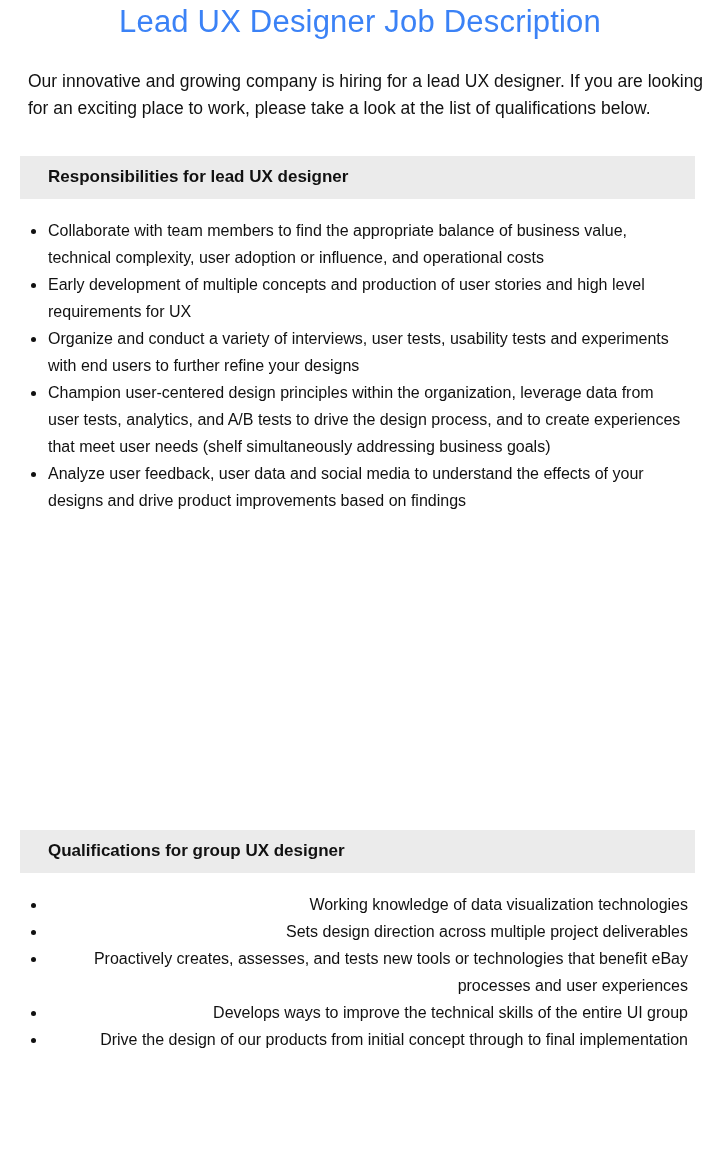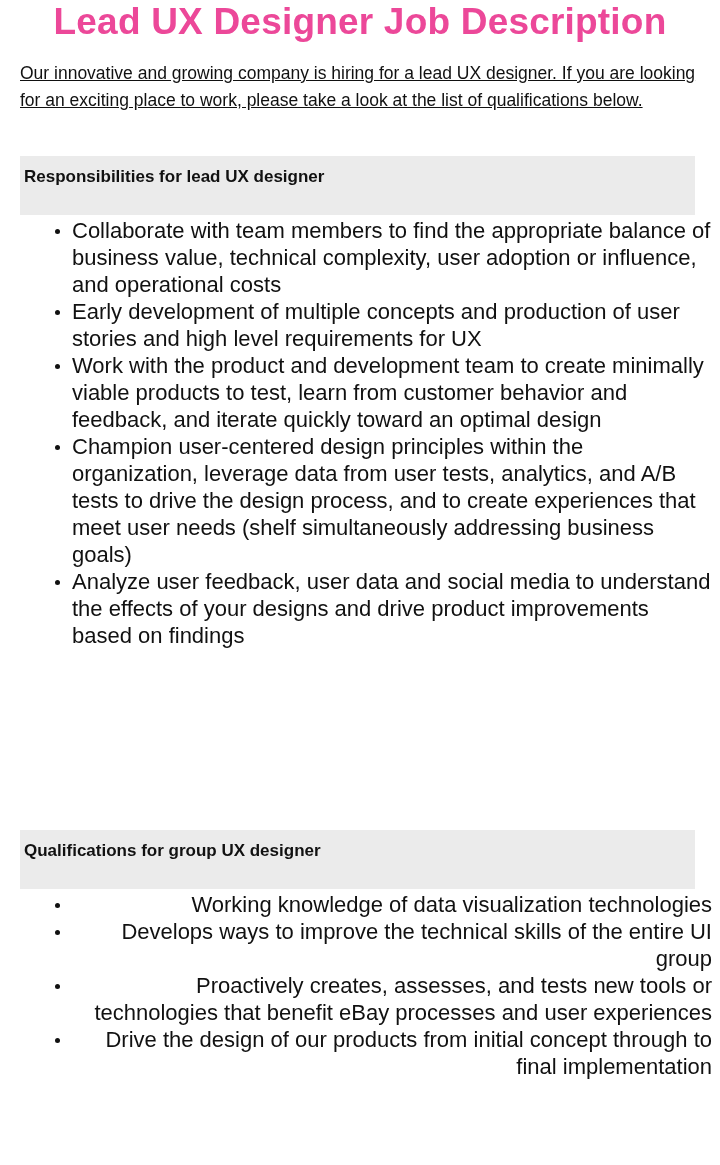--- a/index.html
+++ b/index.html
@@ -1,40 +1,41 @@
 <!DOCTYPE html>
 <html><head>
 <meta charset="utf-8">
 <style>
   html, body { margin:0; padding:0; background:#ffffff; }
   body { width:720px; height:1165px; overflow:hidden; font-family:"Liberation Sans", "DejaVu Sans", sans-serif; color:#111; }
   .page { position:relative; width:720px; }
-  h1 { margin:0; position:absolute; top:2px; left:0; width:720px; text-align:center; font-size:37px; font-weight:bold; line-height:40px; color:#ec4899; letter-spacing:0.2px; }
-  .intro { position:absolute; top:60px; left:20px; width:680px; font-size:17.5px; line-height:27px; margin:0;text-decoration:underline; }
-  .section-header { position:absolute; left:20px; width:675px; height:59px; background:#ebebeb; box-sizing:border-box; padding-left:4px; font-size:17px; font-weight:bold; line-height:41px; color:#111; }
-  ul { position:absolute; left:32px; width:680px; margin:0; padding:0 0 0 40px; box-sizing:border-box; list-style:none; font-size:22px; line-height:27px; }
+  h1 { margin:0; position:absolute; top:2px; left:0; width:720px; text-align:center; font-size:31px; font-weight:normal; line-height:40px; color:#3b82f6; letter-spacing:0.2px; }
+  .intro { position:absolute; top:60px; left:20px; width:680px; font-size:17.5px; line-height:27px; margin:8px; }
+  .section-header { position:absolute; left:20px; width:675px; height:43px; background:#ebebeb; box-sizing:border-box; padding-left:28px; font-size:17px; font-weight:bold; line-height:41px; color:#111; }
+  ul { position:absolute; left:8px; width:680px; margin:0; padding:0 0 0 40px; box-sizing:border-box; list-style:none; font-size:16px; line-height:27px; }
   li { position:relative; }
   li::before { content:""; position:absolute; left:-17px; top:12px; width:5px; height:5px; border-radius:50%; background:#111; }
 </style>
 </head>
 <body>
 
 <div class="page">
   <h1>Lead UX Designer Job Description</h1>
   <p class="intro">Our innovative and growing company is hiring for a lead UX designer. If you are looking for an exciting place to work, please take a look at the list of qualifications below.</p>
 
   <div class="section-header" style="top:156px;">Responsibilities for lead UX designer</div>
   <ul style="top:217px;">
     <li>Collaborate with team members to find the appropriate balance of business value, technical complexity, user adoption or influence, and operational costs</li>
     <li>Early development of multiple concepts and production of user stories and high level requirements for UX</li>
-    <li>Work with the product and development team to create minimally viable products to test, learn from customer behavior and feedback, and iterate quickly toward an optimal design</li>
+    <li>Organize and conduct a variety of interviews, user tests, usability tests and experiments with end users to further refine your designs</li>
     <li>Champion user-centered design principles within the organization, leverage data from user tests, analytics, and A/B tests to drive the design process, and to create experiences that meet user needs (shelf simultaneously addressing business goals)</li>
     <li>Analyze user feedback, user data and social media to understand the effects of your designs and drive product improvements based on findings</li>
   </ul>
 
   <div class="section-header" style="top:830px;">Qualifications for group UX designer</div>
   <ul style="top:891px;text-align:right;">
     <li>Working knowledge of data visualization technologies</li>
+    <li>Sets design direction across multiple project deliverables</li>
+    <li>Proactively creates, assesses, and tests new tools or technologies that benefit eBay processes and user experiences</li>
     <li>Develops ways to improve the technical skills of the entire UI group</li>
-    <li>Proactively creates, assesses, and tests new tools or technologies that benefit eBay processes and user experiences</li>
     <li>Drive the design of our products from initial concept through to final implementation</li>
   </ul>
 </div>
 
 </body></html>

